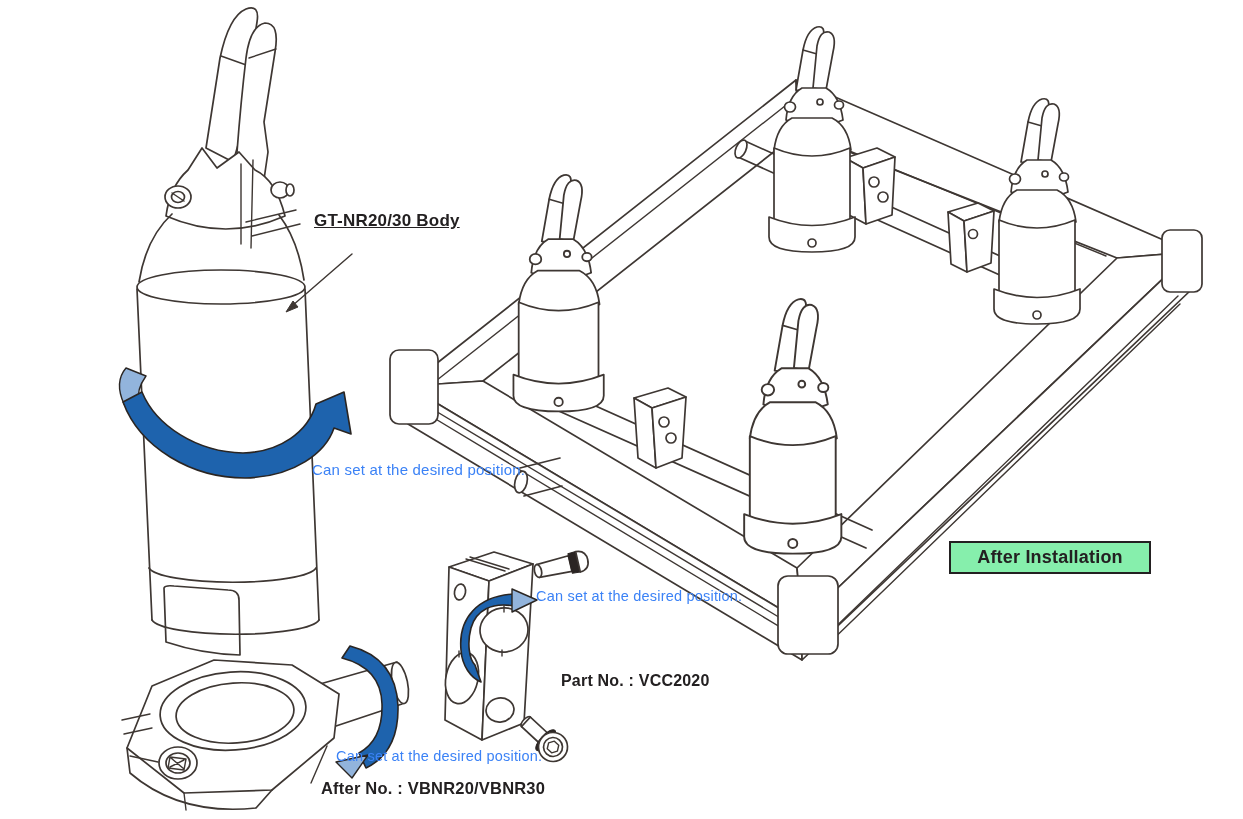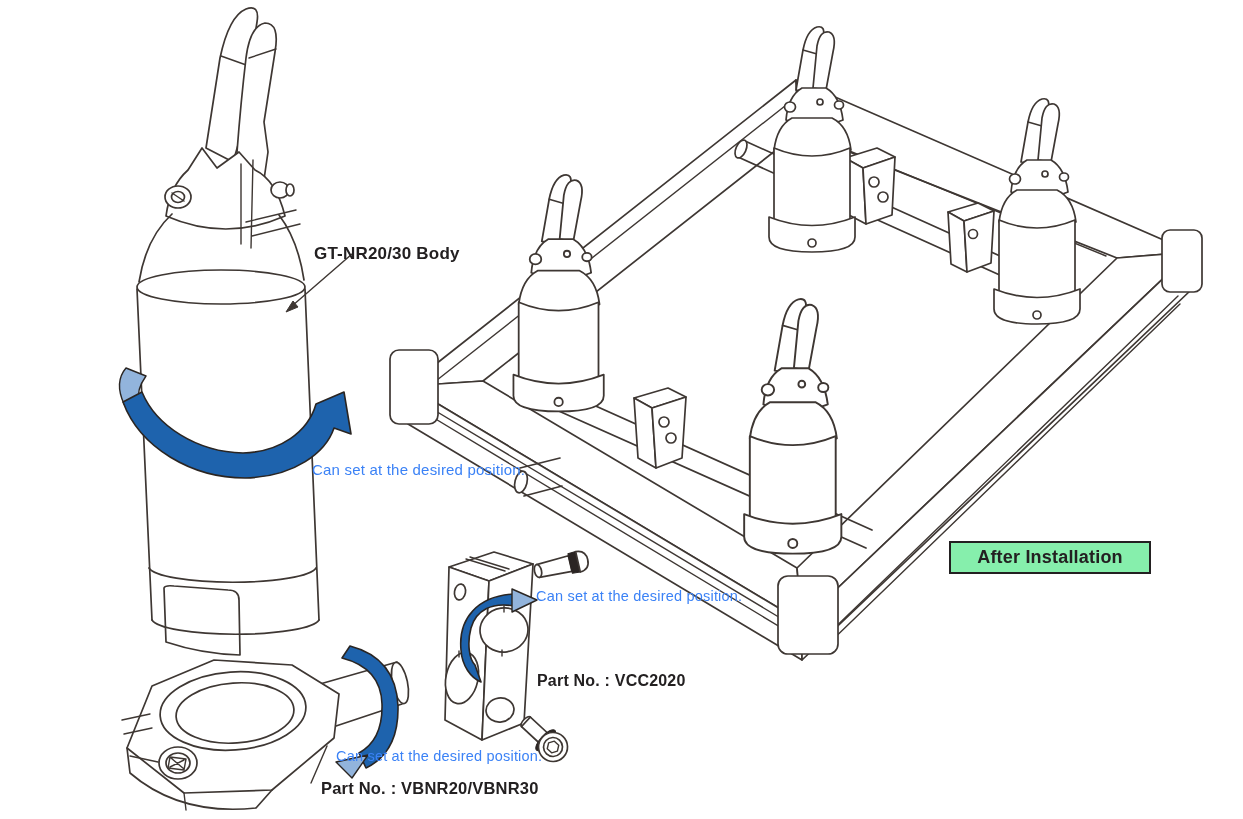--- a/index.html
+++ b/index.html
@@ -176,23 +176,23 @@
   <g transform="translate(553,747) rotate(43)">
     <ellipse class="ln" cx="-37" cy="0" rx="3" ry="6.5"></ellipse>
     <path class="ln" d="M-12,-6.5 L-37,-6.5 L-37,6.5 L-12,6.5 Z"></path>
     <ellipse class="dark" cx="-10" cy="0" rx="5" ry="13.5"></ellipse>
     <circle class="ln" cx="0" cy="0" r="14.5"></circle>
     <circle class="ln" cx="0" cy="0" r="9.5"></circle>
     <path class="ln-thin" d="M6,0 L3,5.2 L-3,5.2 L-6,0 L-3,-5.2 L3,-5.2 Z"></path>
   </g>
 </svg>
 
-<div class="lbl lbl-black" style="left:314px;top:244px;">GT-NR20/30 Body</div>
+<div class="lbl lbl-black" style="left:314px;top:211px;text-decoration:underline;">GT-NR20/30 Body</div>
 <div class="lbl lbl-blue" style="left:312px;top:461px;">Can set at the desired position.</div>
 <div class="after-box">
   <span>After Installation</span>
 </div>
 <div class="lbl lbl-blue" style="left:536px;top:588px;font-size:14.5px;">Can set at the desired position.</div>
-<div class="lbl lbl-part" style="left:537px;top:672px;">Part No. : VCC2020</div>
+<div class="lbl lbl-part" style="left:561px;top:672px;">Part No. : VCC2020</div>
 <div class="lbl lbl-blue" style="left:336px;top:748px;font-size:14.5px;">Can set at the desired position.</div>
-<div class="lbl lbl-part" style="left:321px;top:779px;font-size:16.5px;">Part No. : VBNR20/VBNR30</div>
+<div class="lbl lbl-part" style="left:321px;top:779px;font-size:16.5px;">After No. : VBNR20/VBNR30</div>
 
 </div>
 
 </body></html>

